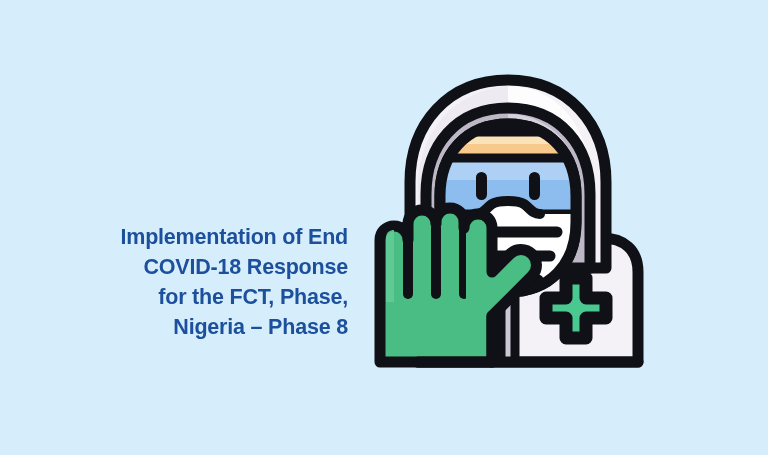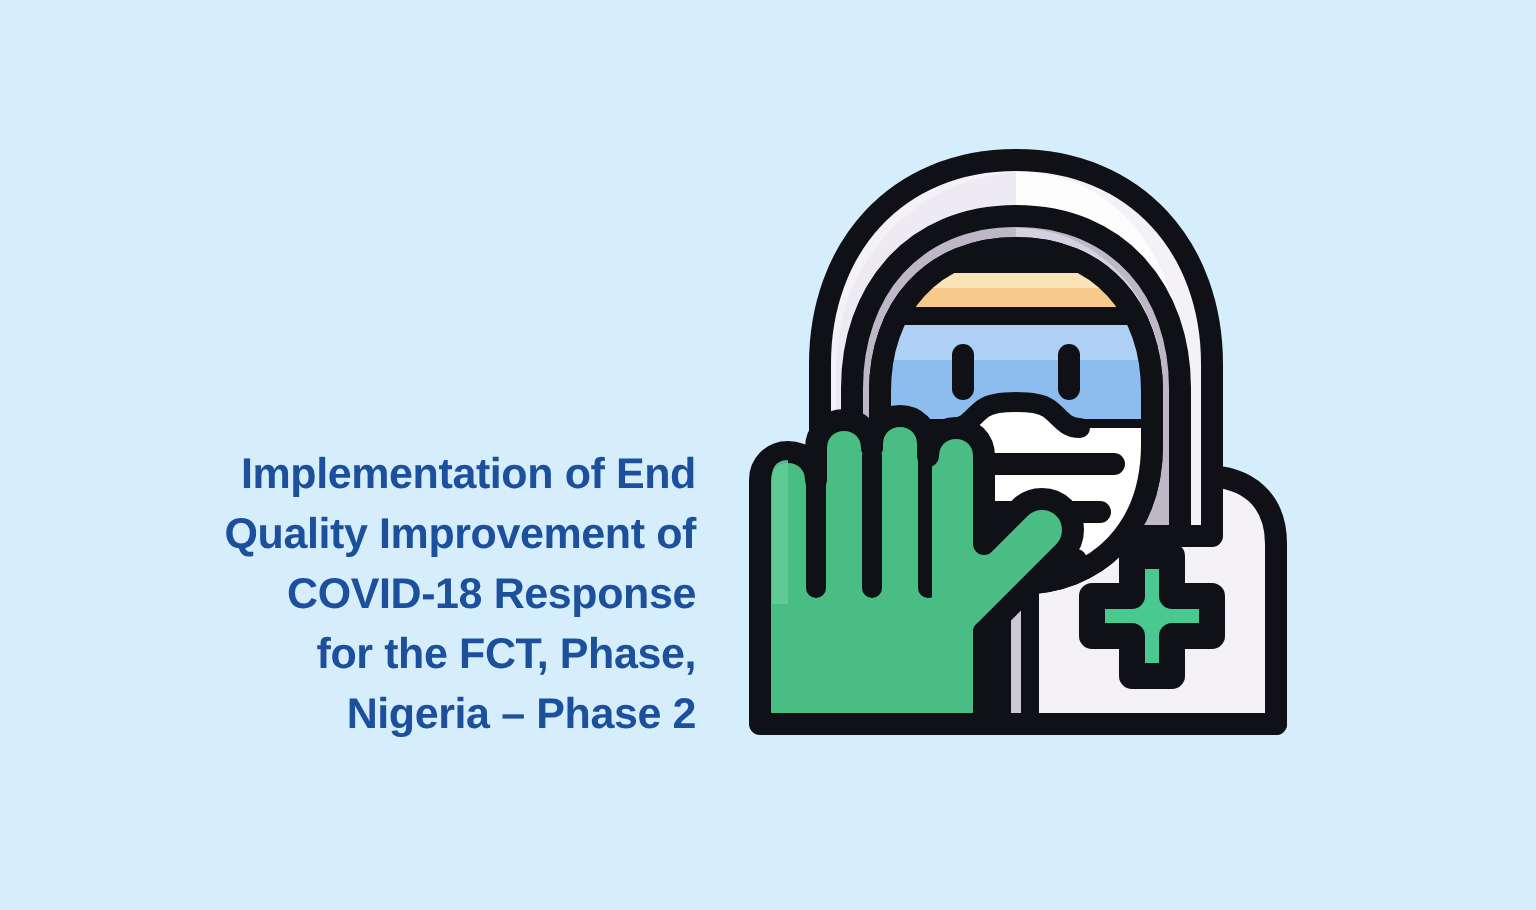--- a/index.html
+++ b/index.html
@@ -54,24 +54,23 @@
     height: 100%;
   }
 </style>
 </head>
 <body>
 
 <div id="banner">
 
   <div id="headline">
     <span class="hl-line">Implementation of End</span>
-    <span class="hl-line">Quality Improvement of</span>
     <span class="hl-line">COVID-18 Response</span>
     <span class="hl-line">for the FCT, Phase,</span>
-    <span class="hl-line">Nigeria – Phase 2</span>
+    <span class="hl-line">Nigeria – Phase 8</span>
   </div>
 
   <div id="illustration">
     <svg viewBox="0 0 300 305" xmlns="http://www.w3.org/2000/svg">
 
       <defs>
         <clipPath id="clipHoodOuter">
           <path d="M150 8
                    C 90 8, 52 52, 52 110
                    L 52 205 L 248 205 L 248 110

